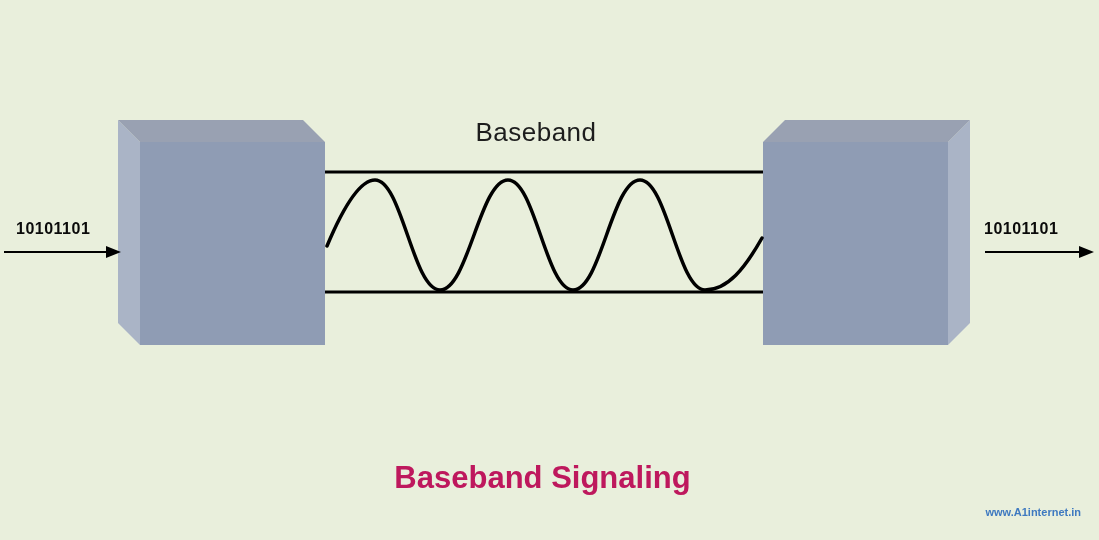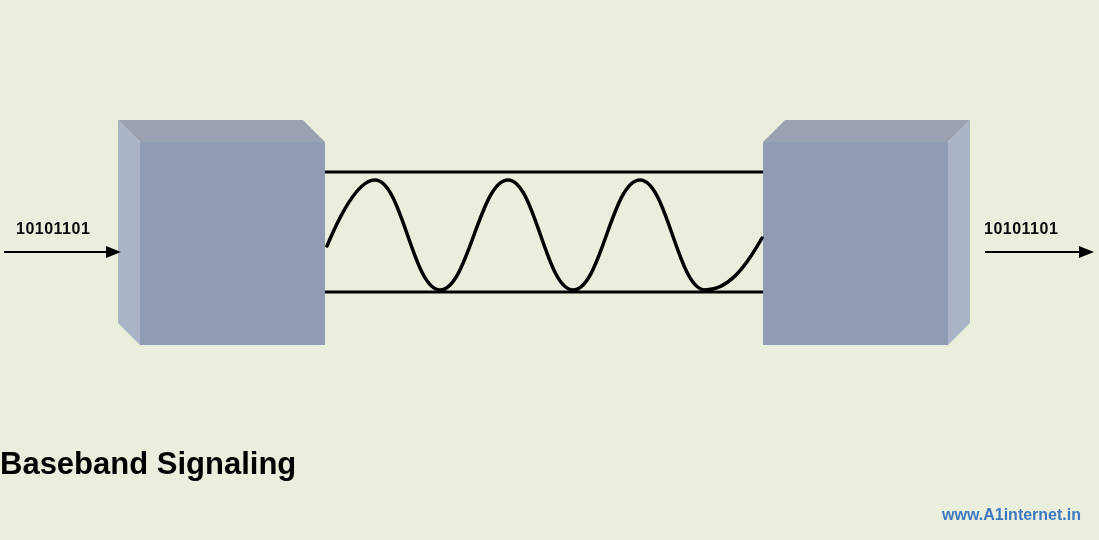--- a/index.html
+++ b/index.html
@@ -36,32 +36,32 @@
     top: 220px;
     font-size: 16px;
     font-weight: 600;
     letter-spacing: 0.5px;
     color: #0a0a0a;
   }
   .signal-left  { left: 16px; }
   .signal-right { left: 984px; }
   .diagram-title {
     left: 0;
-    top: 446px;
+    top: 460px;
     width: 1085px;
-    text-align: left;
+    text-align: center;
     font-size: 31px;
     font-weight: bold;
-    color: #000000;
+    color: #be185d;
   }
   .watermark {
     position: absolute;
     right: 18px;
     top: 506px;
-    font-size: 16px;
+    font-size: 11px;
     font-weight: bold;
     color: #3e79c0;
   }
 </style>
 </head>
 <body>
 
 <div class="canvas">
 
   <svg class="layer-svg" width="1099" height="540" viewBox="0 0 1099 540">
@@ -94,20 +94,21 @@
       <line x1="4" y1="252" x2="108" y2="252" stroke="#000000" stroke-width="2"></line>
       <polygon points="121,252 106,246 106,258" fill="#000000"></polygon>
     </g>
 
     <g>
       <line x1="985" y1="252" x2="1080" y2="252" stroke="#000000" stroke-width="2"></line>
       <polygon points="1094,252 1079,246 1079,258" fill="#000000"></polygon>
     </g>
   </svg>
 
+  <div class="label channel-label">Baseband</div>
 
   <div class="label signal-label signal-left">10101101</div>
 
   <div class="label signal-label signal-right">10101101</div>
 
   <div class="label diagram-title">Baseband Signaling</div>
 
   <div class="watermark">www.A1internet.in</div>
 
 </div>

